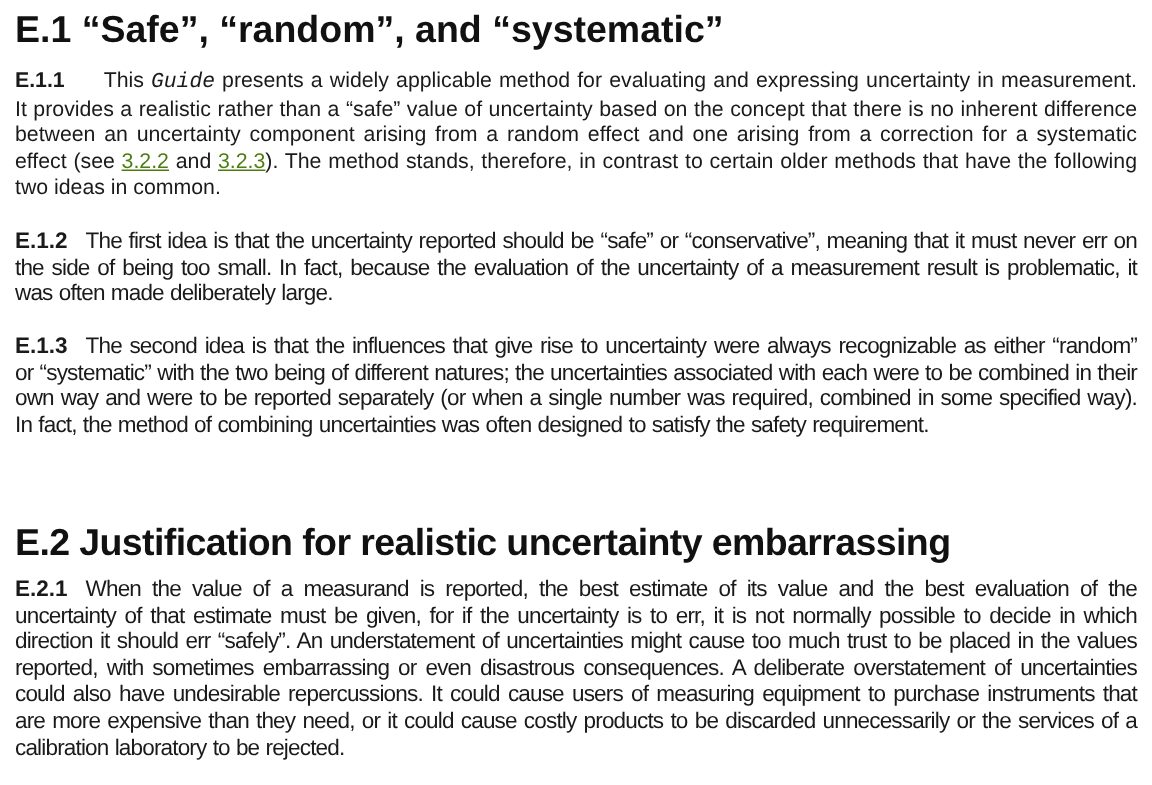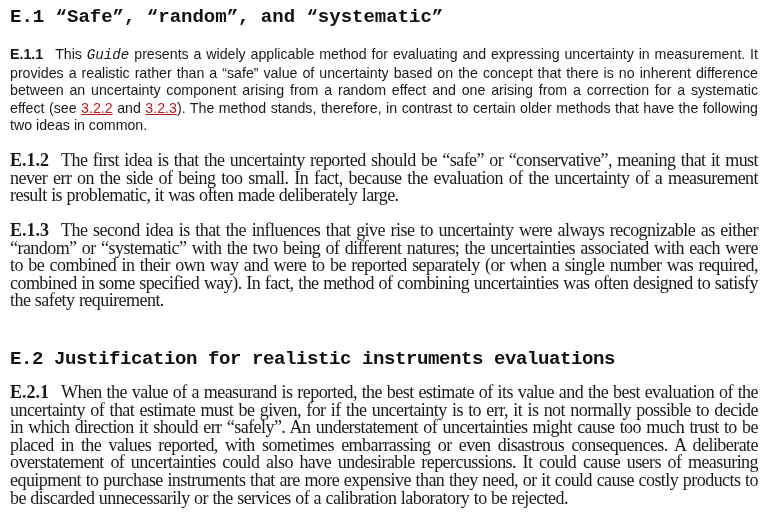--- a/index.html
+++ b/index.html
@@ -1,26 +1,26 @@
 <!DOCTYPE html>
 <html><head>
 <meta charset="utf-8">
 <style>
   html, body { margin: 0; padding: 0; background: #ffffff; }
   body { width: 768px; height: 523px; overflow: hidden; position: relative;
          font-family: "Liberation Sans", sans-serif; color: #1a1a1a; }
   .page { position: absolute; left: 10px; top: 0; width: 748px; }
-  h2 { font-family: Liberation Mono, monospace; font-weight: bold; font-size: 19px;
+  h2 { font-family: Liberation Sans, sans-serif; font-weight: bold; font-size: 25px;
        margin: 0; position: absolute; left: 0; letter-spacing: 0; color: #111; }
   .para { position: absolute; left: 0; width: 748px; font-size: 14.2px; line-height: 17.6px;
           text-align: justify; margin: 0; }
-  .para.narrow { font-family: Liberation Serif, serif; font-size: 18px; letter-spacing: -0.55px; word-spacing: 0.5px; }
-  .num { font-weight: bold; margin-right: 12px; letter-spacing: 0; }
+  .para.narrow { font-family: Liberation Sans, sans-serif; font-size: 15px; letter-spacing: -0.55px; word-spacing: 0.5px; }
+  .num { font-weight: bold; margin-right: 26px; letter-spacing: 0; }
   .narrow .num { margin-right: 12px; }
-  a.xref { color: #b91c1c; text-decoration: underline; }
+  a.xref { color: #4d7c0f; text-decoration: underline; }
   em { font-style: italic; font-family: Liberation Mono, monospace; }
 </style>
 </head>
 <body>
 
 <div class="page">
 
   <h2 style="top:6px;">E.1  “Safe”, “random”, and “systematic”</h2>
 
   <p class="para" style="top:46px;">
@@ -28,19 +28,19 @@
   </p>
 
   <p class="para narrow" style="top:152px;">
     <span class="num">E.1.2</span><span>The first idea is that the uncertainty reported should be “safe” or “conservative”, meaning that it must never err on the side of being too small. In fact, because the evaluation of the uncertainty of a measurement result is problematic, it was often made deliberately large.</span>
   </p>
 
   <p class="para narrow" style="top:222px;">
     <span class="num">E.1.3</span><span>The second idea is that the influences that give rise to uncertainty were always recognizable as either “random” or “systematic” with the two being of different natures; the uncertainties associated with each were to be combined in their own way and were to be reported separately (or when a single number was required, combined in some specified way). In fact, the method of combining uncertainties was often designed to satisfy the safety requirement.</span>
   </p>
 
-  <h2 style="top:348px; letter-spacing:-0.4px;">E.2  Justification for realistic instruments evaluations</h2>
+  <h2 style="top:348px; letter-spacing:-0.4px;">E.2  Justification for realistic uncertainty embarrassing</h2>
 
   <p class="para narrow" style="top:384px;">
     <span class="num">E.2.1</span><span>When the value of a measurand is reported, the best estimate of its value and the best evaluation of the uncertainty of that estimate must be given, for if the uncertainty is to err, it is not normally possible to decide in which direction it should err “safely”. An understatement of uncertainties might cause too much trust to be placed in the values reported, with sometimes embarrassing or even disastrous consequences. A deliberate overstatement of uncertainties could also have undesirable repercussions. It could cause users of measuring equipment to purchase instruments that are more expensive than they need, or it could cause costly products to be discarded unnecessarily or the services of a calibration laboratory to be rejected.</span>
   </p>
 
 </div>
 
 </body></html>

